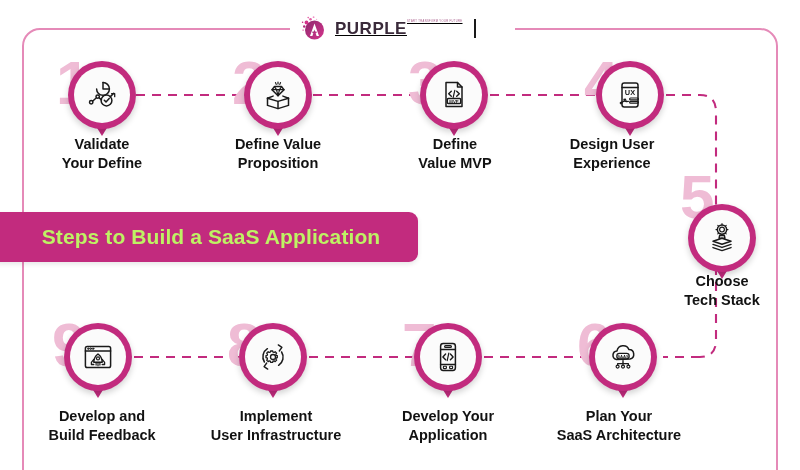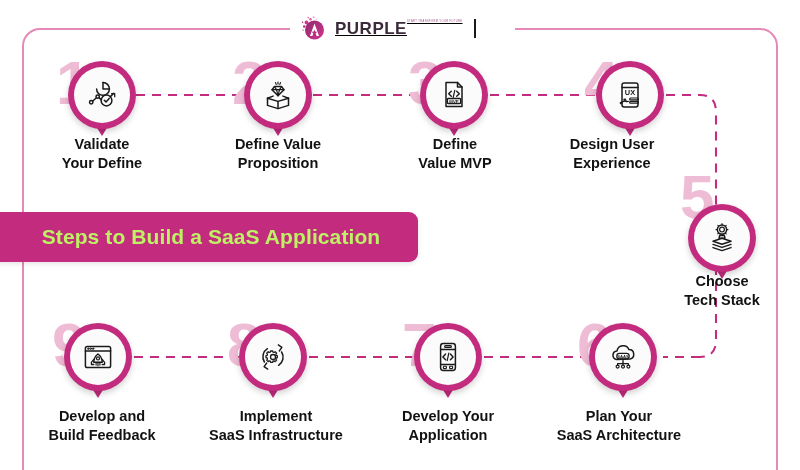--- a/index.html
+++ b/index.html
@@ -376,21 +376,21 @@
             <path d="M25.6 12 a9.6 9.6 0 0 1 -3 13.3" stroke-width="1.5"></path>
             <path d="M8.4 22 a9.6 9.6 0 0 1 3 -13.3" stroke-width="1.5"></path>
             <path d="M22.3 4.9 l3.6 2.5 l-2.6 3.6" stroke-width="1.4"></path>
             <path d="M11.7 29.1 l-3.6 -2.5 l2.6 -3.6" stroke-width="1.4"></path>
           </g>
         </svg>
       </div>
     </div>
     <div class="caption" style="left:180px;top:407px;width:192px;">
       <span>Implement</span>
-      <span class="l2">SaaS Infrastructure</span>
+      <span class="l2">User Infrastructure</span>
     </div>
   </div>
 
   <div class="step">
     <div class="bignum" style="left:52px;top:314px;">9</div>
     <div class="node" style="left:64px;top:323px;">
       <div class="ring"></div>
       <div class="tail"></div>
       <div class="inner">
         <svg width="34" height="34" viewBox="0 0 34 34">

